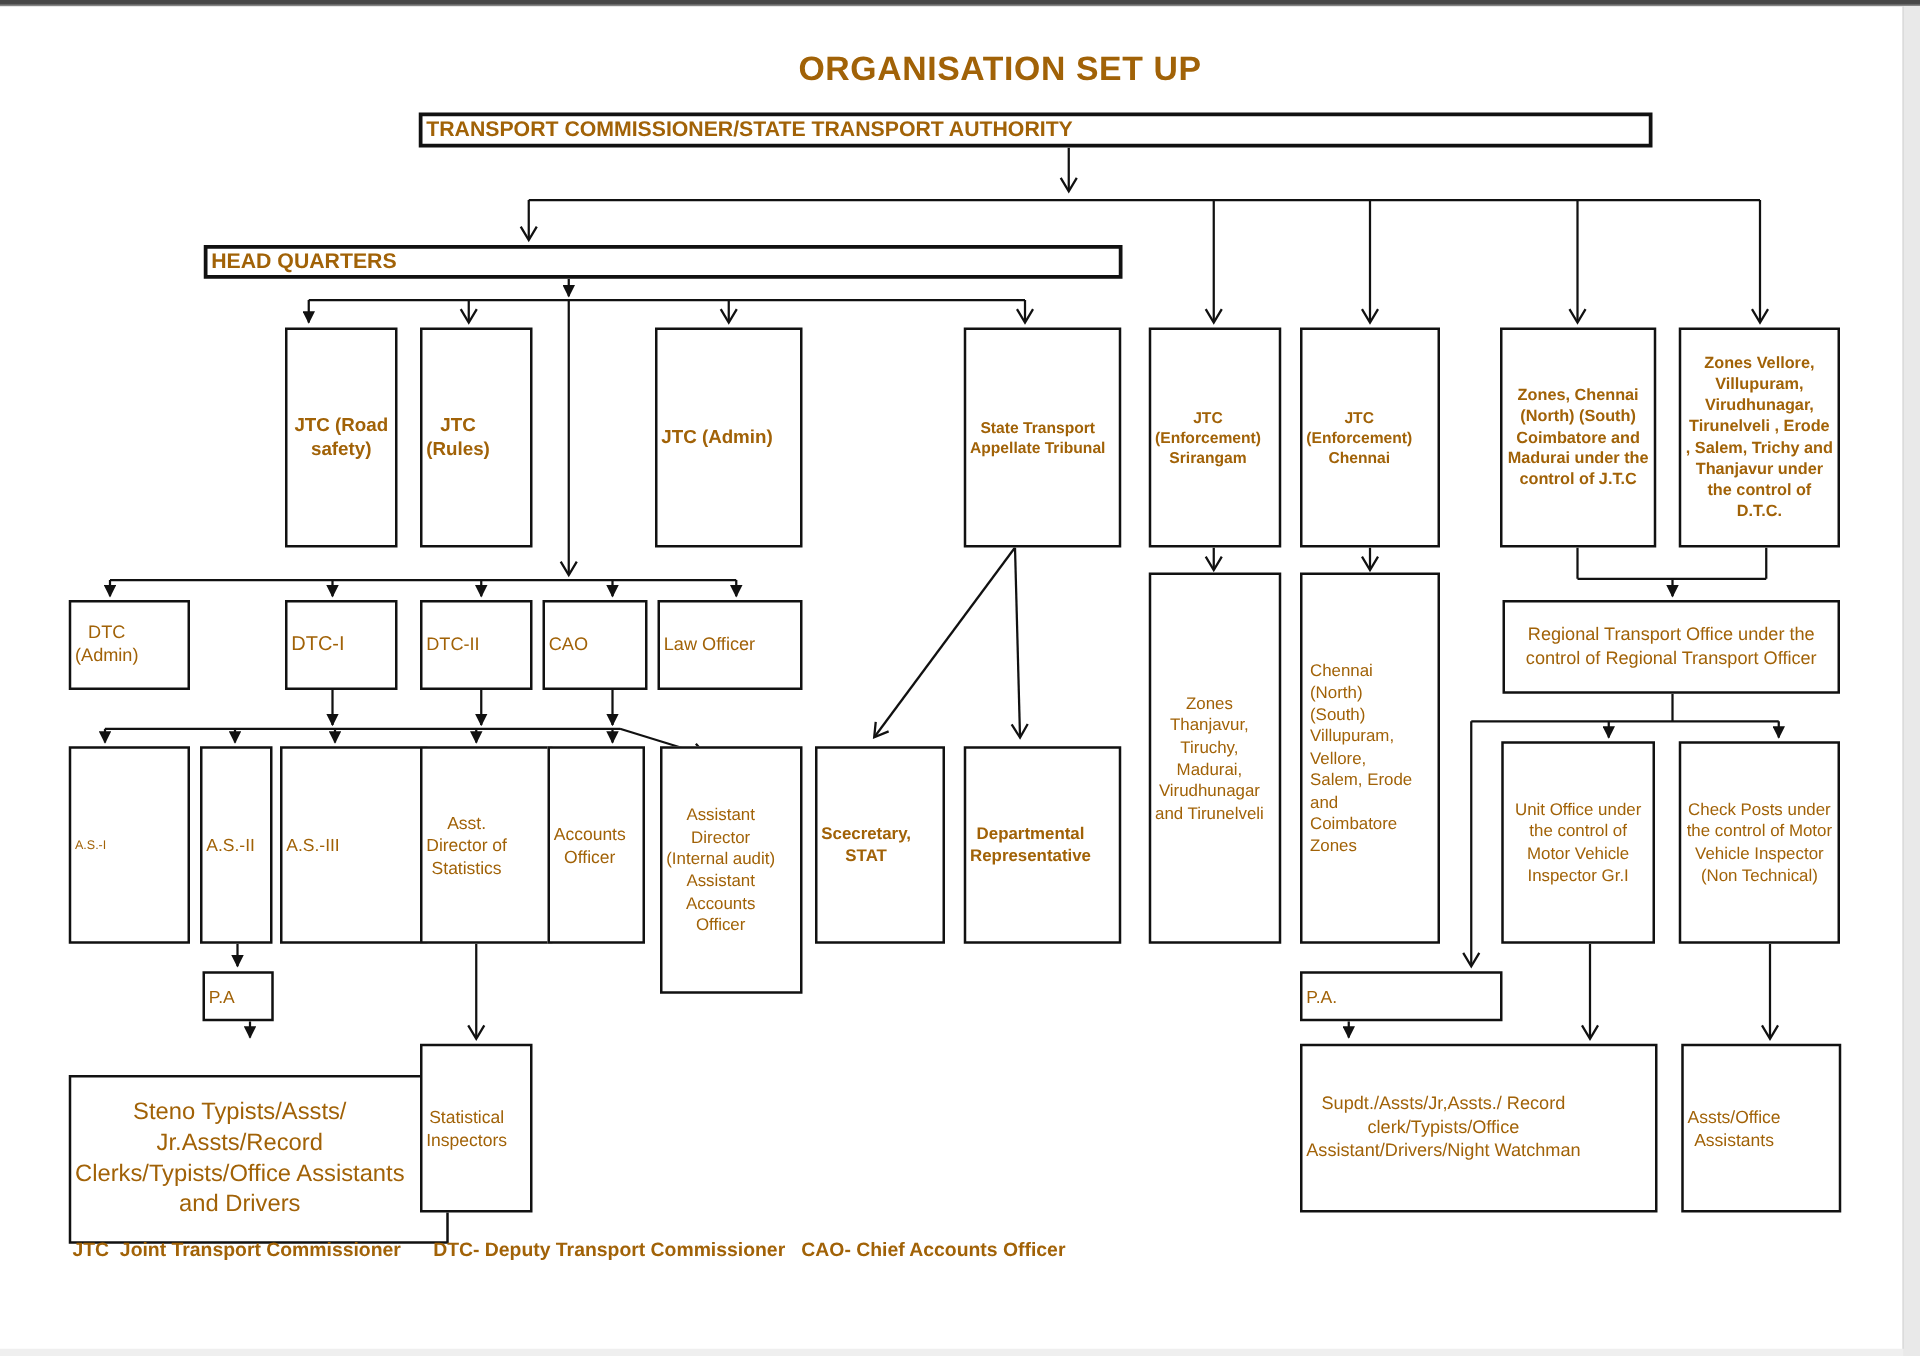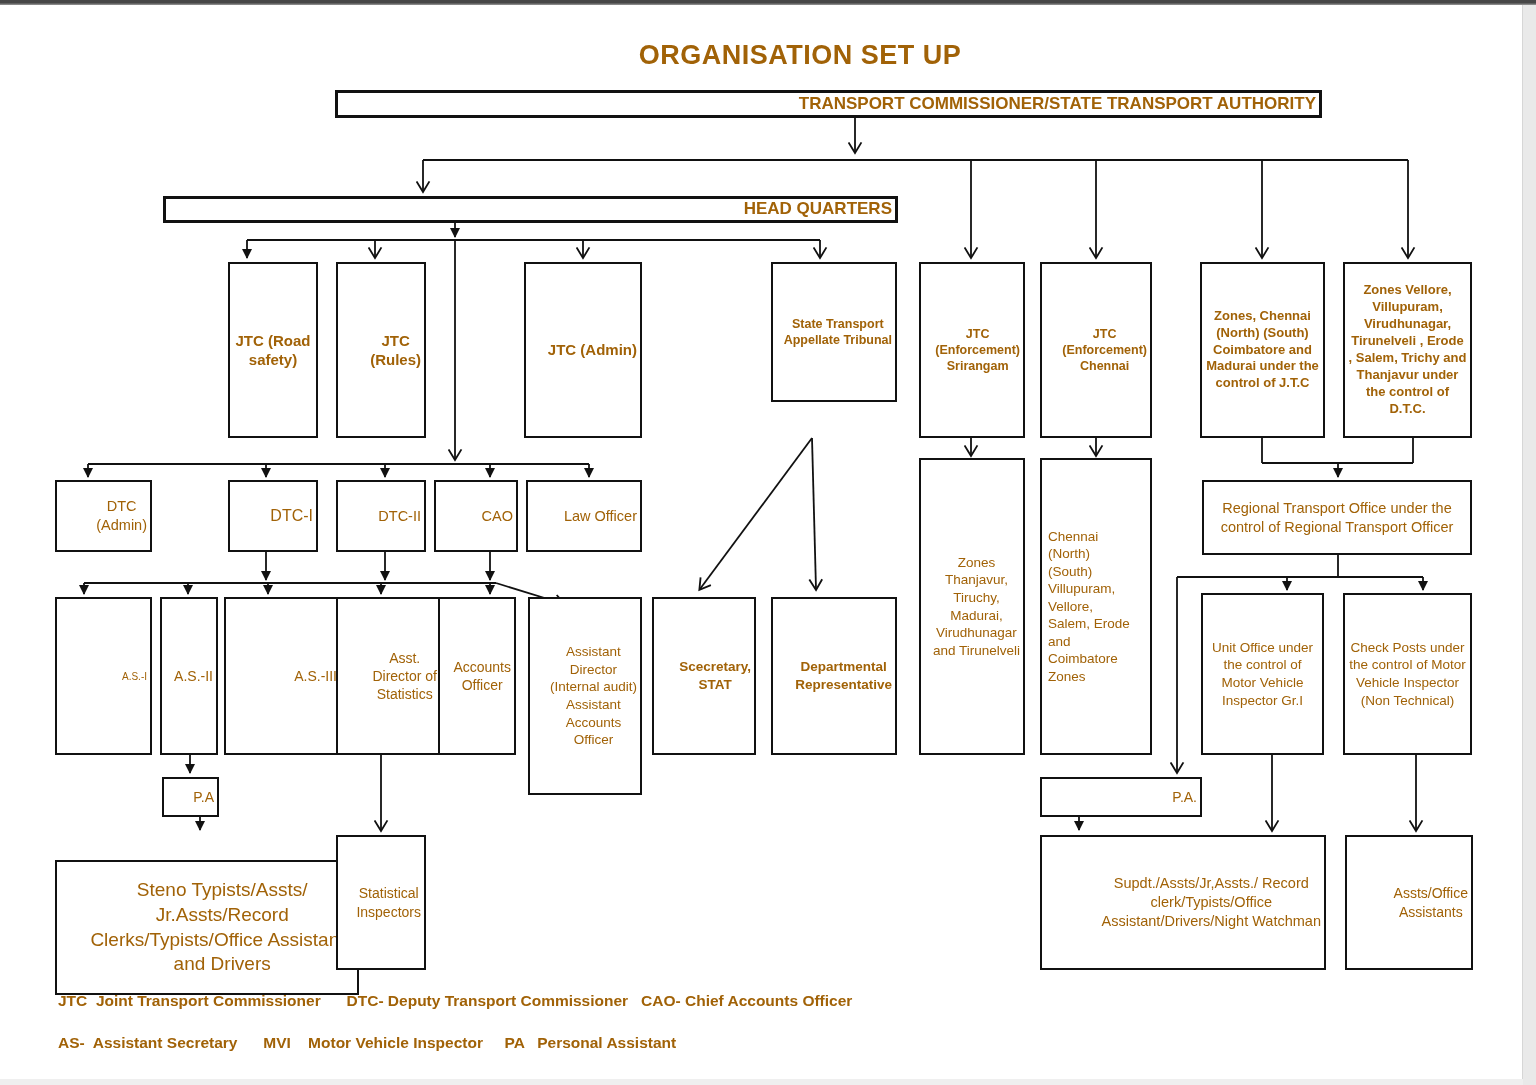--- a/index.html
+++ b/index.html
@@ -7,21 +7,21 @@
           font-family:"Liberation Sans",sans-serif;color:#a16207;}
   #top-bar{position:absolute;left:0;top:0;width:1536px;height:5px;
            background:linear-gradient(to bottom,#474747 55%,#9a9a9a 100%);}
   #right-strip{position:absolute;right:0;top:5px;width:13px;height:1080px;background:#e9e9e9;border-left:1px solid #d6d6d6;}
   #bottom-strip{position:absolute;left:0;top:1079px;width:1523px;height:6px;background:#efefef;}
   #page-title{position:absolute;left:430px;top:40px;width:740px;text-align:center;
               font-size:27px;font-weight:bold;letter-spacing:.5px;}
   #edges{position:absolute;left:0;top:0;pointer-events:none;}
   #edges line{stroke:#111;stroke-width:1.8px;}
   .node{position:absolute;border:2px solid #111;background:#fff;box-sizing:border-box;
-        display:flex;align-items:center;justify-content:flex-end;
+        display:flex;align-items:center;justify-content:flex-start;
         text-align:center;line-height:1.3;padding:2px 3px;white-space:pre-line;}
   .node.bold{font-weight:bold;}
   .node.left{justify-content:flex-start;text-align:left;padding-left:6px;}
   .legend{position:absolute;left:58px;font-weight:bold;font-size:15.5px;white-space:pre;}
 </style>
 </head>
 <body>
 
 <div id="canvas">
   <div id="top-bar"></div>
@@ -90,21 +90,21 @@
       <line x1="1079" y1="817" x2="1079" y2="830" marker-end="url(#arrow-filled)"></line>
     </svg>
 
   <div id="nodes">
       <div class="node bold" style="left: 335px; top: 90px; width: 987px; height: 28px; font-size: 17px; border-width: 3px;"><span>TRANSPORT COMMISSIONER/STATE TRANSPORT AUTHORITY</span></div>
       <div class="node bold" style="left: 163px; top: 196px; width: 735px; height: 27px; font-size: 17px; border-width: 3px;"><span>HEAD QUARTERS</span></div>
       <div class="node bold" style="left: 228px; top: 262px; width: 90px; height: 176px; font-size: 15px;"><span>JTC (Road safety)</span></div>
       <div class="node bold" style="left: 336px; top: 262px; width: 90px; height: 176px; font-size: 15px;"><span>JTC
 (Rules)</span></div>
       <div class="node bold" style="left: 524px; top: 262px; width: 118px; height: 176px; font-size: 15px;"><span>JTC (Admin)</span></div>
-      <div class="node bold" style="left: 771px; top: 262px; width: 126px; height: 140px; font-size: 12.5px;"><span>State Transport
+      <div class="node bold" style="left: 771px; top: 262px; width: 126px; height: 176px; font-size: 12.5px;"><span>State Transport
 Appellate Tribunal</span></div>
       <div class="node bold" style="left: 919px; top: 262px; width: 106px; height: 176px; font-size: 12.5px;"><span>JTC
 (Enforcement)
 Srirangam</span></div>
       <div class="node bold" style="left: 1040px; top: 262px; width: 112px; height: 176px; font-size: 12.5px;"><span>JTC
 (Enforcement)
 Chennai</span></div>
       <div class="node bold" style="left: 1200px; top: 262px; width: 125px; height: 176px; font-size: 13px;"><span>Zones, Chennai (North) (South) Coimbatore and Madurai under the control of J.T.C</span></div>
       <div class="node bold" style="left: 1343px; top: 262px; width: 129px; height: 176px; font-size: 13px;"><span>Zones Vellore, Villupuram, Virudhunagar, Tirunelveli , Erode , Salem, Trichy and Thanjavur under the control of D.T.C.</span></div>
       <div class="node" style="left: 55px; top: 480px; width: 97px; height: 72px; font-size: 14.5px;"><span>DTC
@@ -158,14 +158,13 @@
       <div class="node" style="left: 336px; top: 835px; width: 90px; height: 135px; font-size: 14px;"><span>Statistical
 Inspectors</span></div>
       <div class="node" style="left: 1040px; top: 835px; width: 286px; height: 135px; font-size: 14.5px;"><span>Supdt./Assts/Jr,Assts./ Record
 clerk/Typists/Office
 Assistant/Drivers/Night Watchman</span></div>
       <div class="node" style="left: 1345px; top: 835px; width: 128px; height: 135px; font-size: 14px;"><span>Assts/Office
 Assistants</span></div>
     </div>
 
   <div class="legend" style="top:992px">JTC  Joint Transport Commissioner      DTC- Deputy Transport Commissioner   CAO- Chief Accounts Officer</div>
-  <div class="legend" style="top:1034px">AS-  Assistant Secretary      MVI    Motor Vehicle Inspector     PA   Personal Assistant</div>
 </div>
 
 </body></html>

